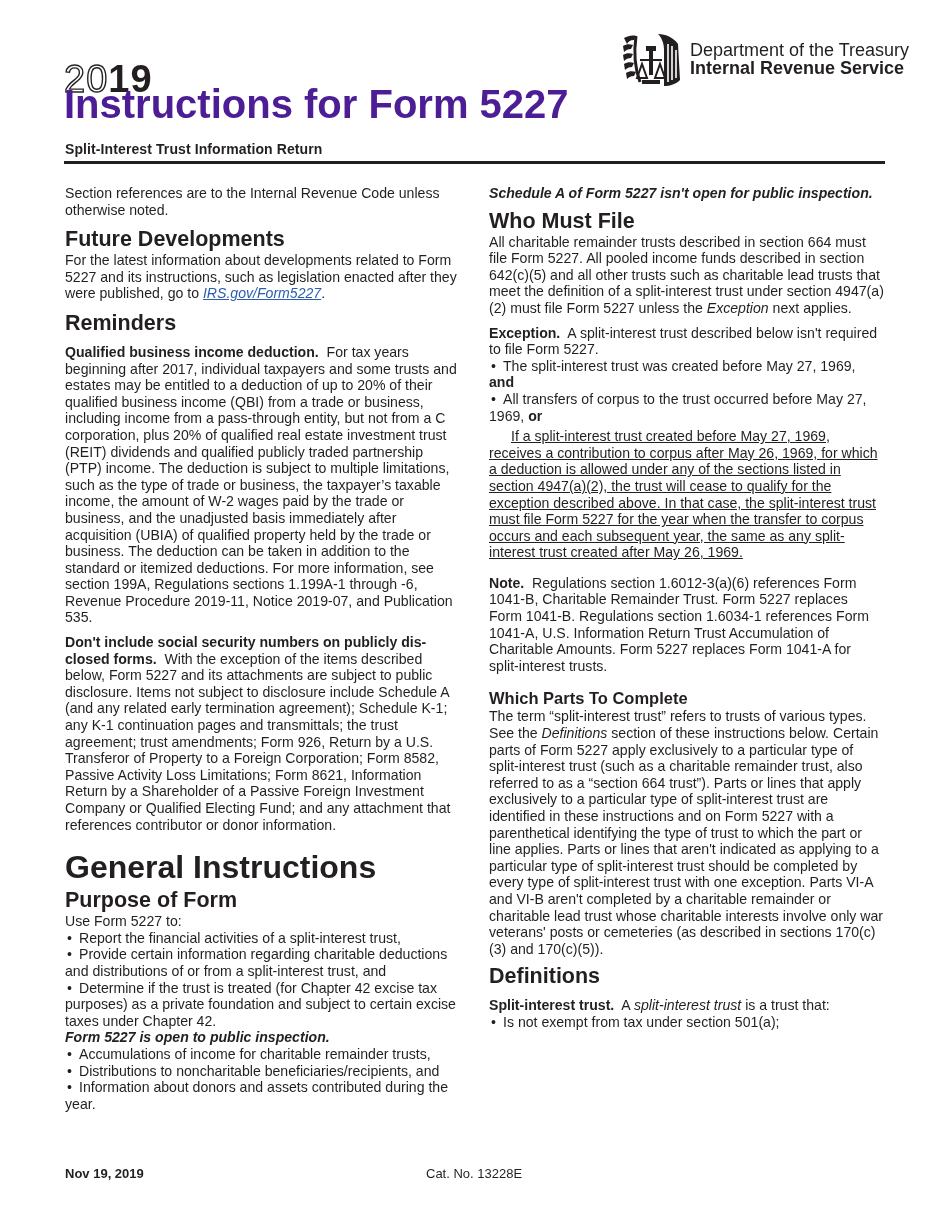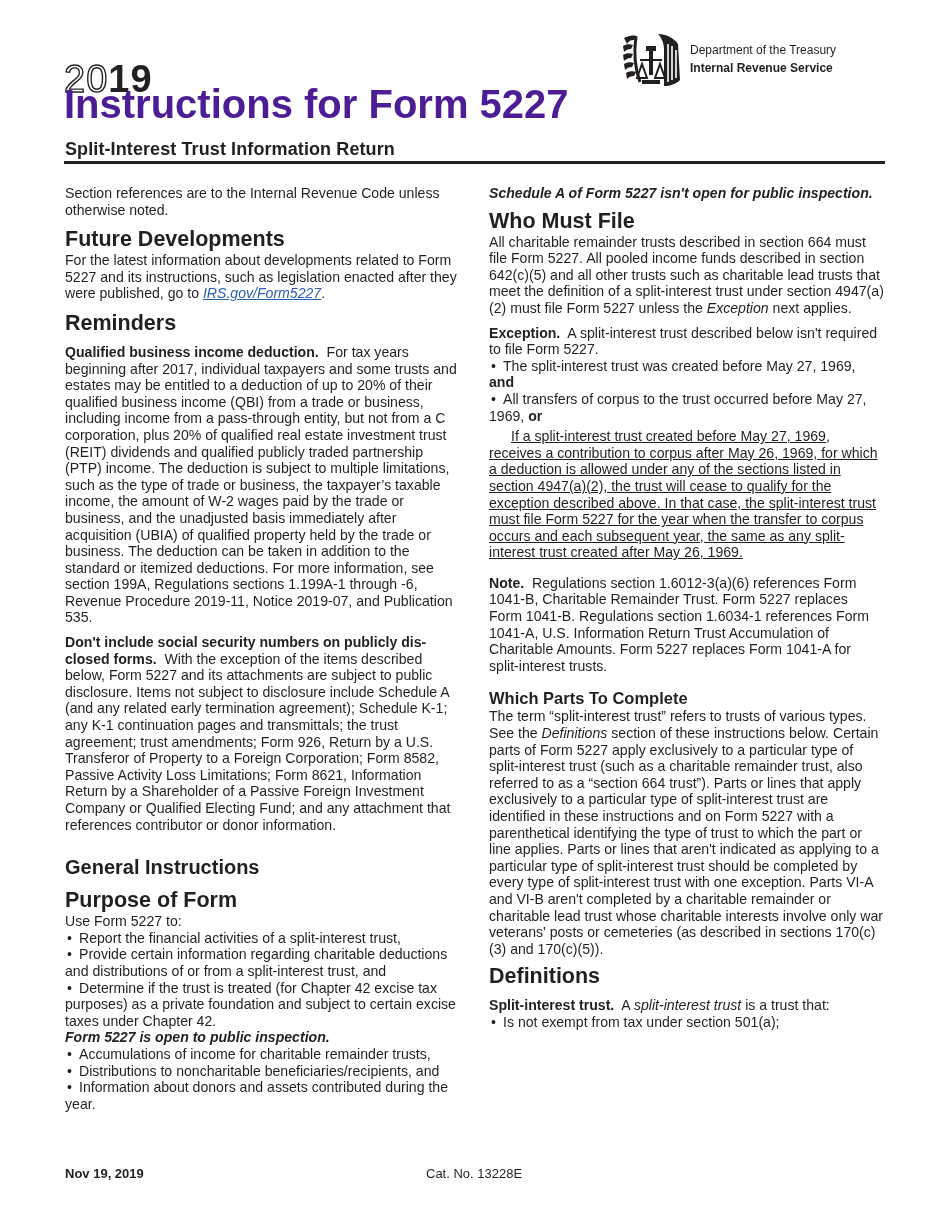--- a/index.html
+++ b/index.html
@@ -13,43 +13,43 @@
     font-size: 38px; line-height: 60px; letter-spacing: 1px; margin-top: 27px;
   }
   .year .outline { color: #fff; -webkit-text-stroke: 1.4px #231f20; font-weight: normal; }
   .year .solid { color: #231f20; }
   .title {
     position: absolute; left: 64px; top: 80px; margin: 0;
     font-size: 40px; line-height: 48px; font-weight: bold; color: #4c1d95;
   }
   .subtitle {
     position: absolute; left: 65px; top: 138px; margin: 0;
-    font-size: 18px; line-height: 22px; font-weight: bold; color: #231f20;
+    font-size: 14px; line-height: 22px; font-weight: bold; color: #231f20;
     letter-spacing: 0.1px;
   }
   .rule {
     position: absolute; left: 64px; top: 161px; width: 821px; height: 3px; background: #231f20;
   }
   .agency {
     position: absolute; left: 620px; top: 30px; display: flex; align-items: center;
   }
   .agency .logo { width: 64px; height: 58px; }
-  .agency .lines { margin-left: 6px; font-size: 12px; line-height: 18px; }
+  .agency .lines { margin-left: 6px; font-size: 18px; line-height: 18px; }
   .agency .l1 { font-weight: normal; }
   .agency .l2 { font-weight: bold; }
 
   .col {
     position: absolute; top: 185px; width: 395px;
     font-size: 14.1px; line-height: 16.6px; color: #231f20;
   }
   .col.left { left: 65px; }
   .col.right { left: 489px; }
   .col p { margin: 0; }
   .h2 { font-size: 21.5px; line-height: 26px; font-weight: bold; margin: 0; }
-  .h1 { font-size: 20px; line-height: 32px; font-weight: bold; margin: 0; }
+  .h1 { font-size: 32px; line-height: 32px; font-weight: bold; margin: 0; }
   .h3 { font-size: 16.5px; line-height: 20px; font-weight: bold; margin: 0; }
   .b { font-weight: bold; }
   .i { font-style: italic; }
   .bi { font-weight: bold; font-style: italic; }
   .link { color: #2a5db0; font-style: italic; text-decoration: underline; }
   .bullet::before { content: "\2022"; display: inline-block; width: 14px; text-indent: 2px; }
   .indent { text-indent: 22px; text-decoration: underline; }
   .sp4 { margin-top: 4px !important; }
   .sp6 { margin-top: 6px !important; }
   .sp8 { margin-top: 8px !important; }

